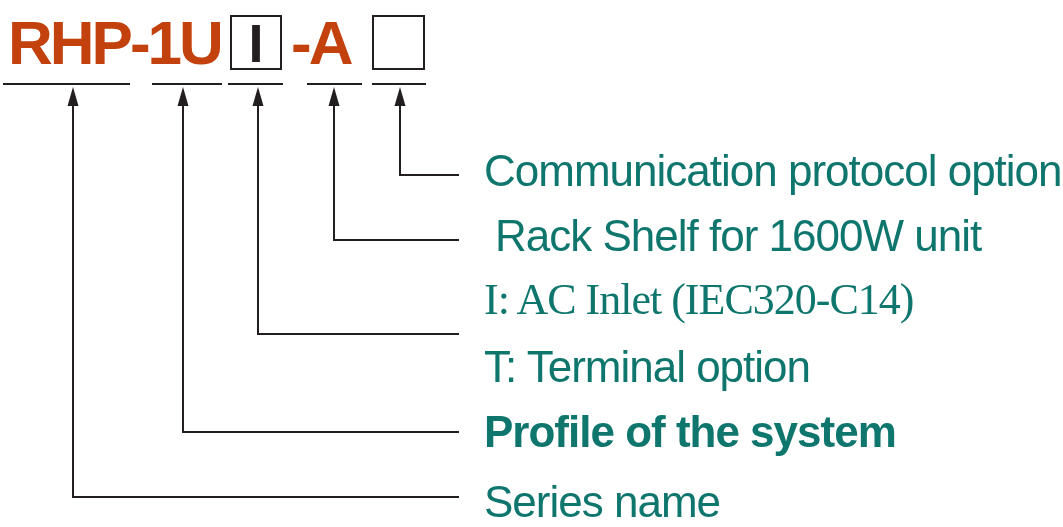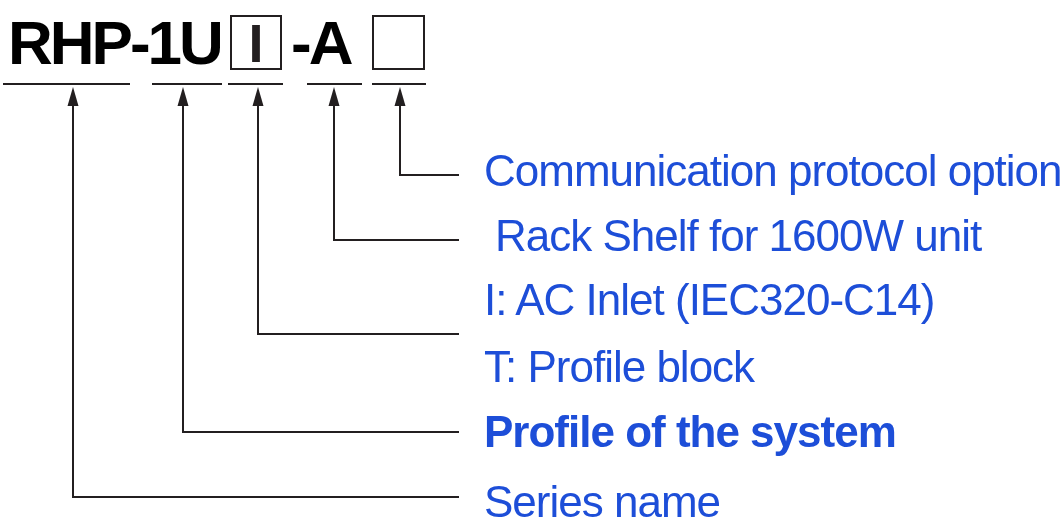--- a/index.html
+++ b/index.html
@@ -17,21 +17,21 @@
     color: #231f20;
   }
   
   .code-text {
     position: absolute;
     font-weight: bold;
     font-size: 62px;
     line-height: 1;
     letter-spacing: -3px;
     white-space: nowrap;
-    color: #000000;
+    color: #c2410c;
   }
   .code-prefix { left: 8px; top: 12px; }
   .code-suffix { left: 291px; top: 12px; }
   .code-box {
     position: absolute;
     top: 15px;
     height: 55px;
     border: 2px solid #231f20;
     box-sizing: border-box;
     display: flex;
@@ -53,25 +53,25 @@
     width: 1063px; height: 527px;
   }
   
   .callout-label {
     position: absolute;
     left: 484px;
     font-size: 44px;
     line-height: 1;
     letter-spacing: -1px;
     white-space: nowrap;
-    color: #1d4ed8;
+    color: #0f766e;
   }
   .lbl-protocol { top: 149px; }
   .lbl-shelf    { top: 214px; margin-left: 11px; }
-  .lbl-inlet    { top: 278px; }
+  .lbl-inlet    { top: 278px; font-family: Liberation Serif, serif; }
   .lbl-terminal { top: 345px; }
   .lbl-profile  { top: 410px; font-weight: bold; }
   .lbl-series   { top: 480px; text-align: center; }
 </style>
 </head>
 <body>
 
 <div class="stage">
 
   <span class="code-text code-prefix">RHP-1U</span>
@@ -108,19 +108,19 @@
       <polygon points="400,87 394.5,106 405.5,106"></polygon>
     </g>
   </svg>
 
   <div class="callout-label lbl-protocol">Communication protocol option</div>
 
   <div class="callout-label lbl-shelf">Rack Shelf for 1600W unit</div>
 
   <div class="callout-label lbl-inlet">I: AC Inlet (IEC320-C14)</div>
 
-  <div class="callout-label lbl-terminal">T: Profile block</div>
+  <div class="callout-label lbl-terminal">T: Terminal option</div>
 
   <div class="callout-label lbl-profile">Profile of the system</div>
 
   <div class="callout-label lbl-series">Series name</div>
 
 </div>
 
 </body></html>

